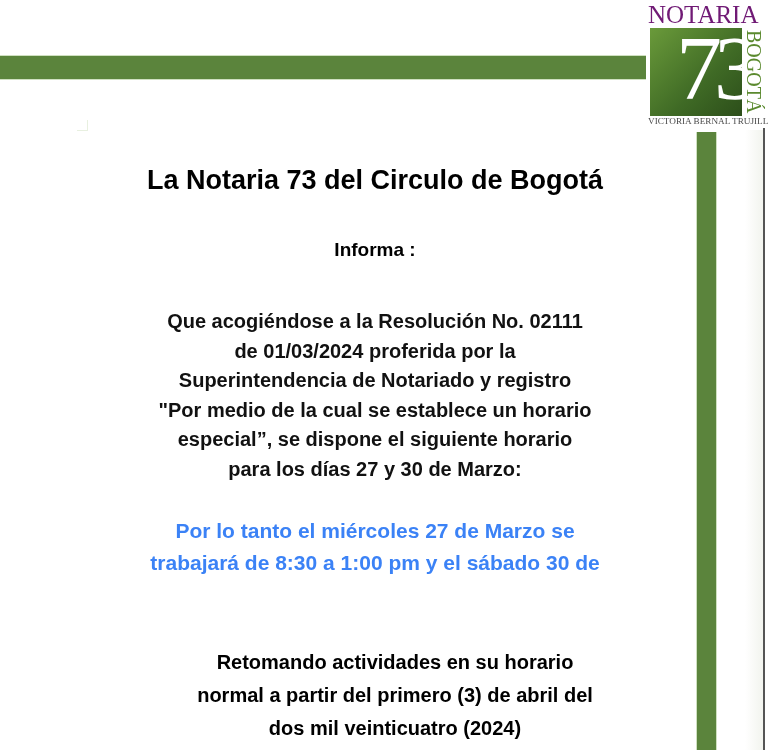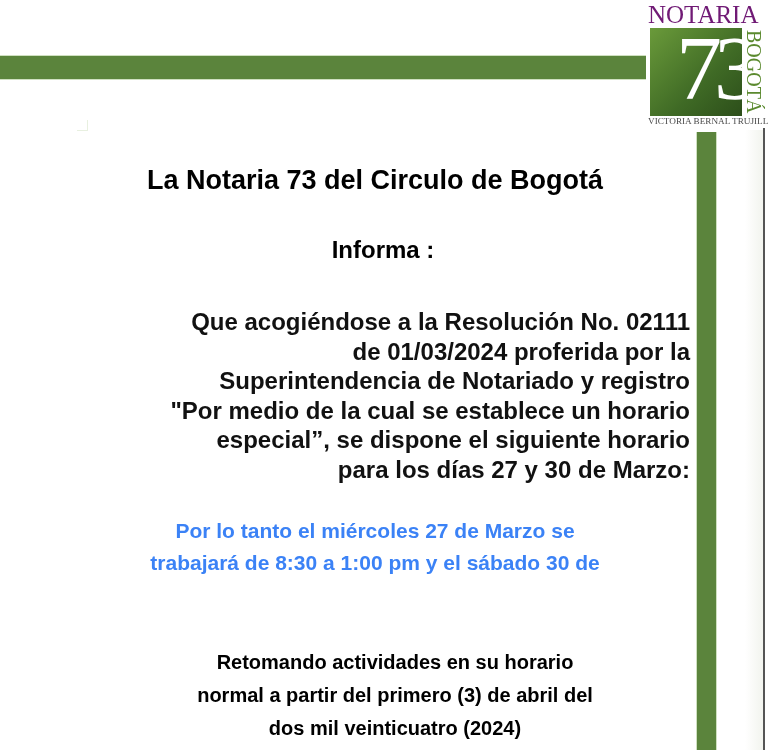--- a/index.html
+++ b/index.html
@@ -135,35 +135,34 @@
     .title {
       position: absolute;
       left: 0;
       top: 167px;
       width: 630px;
       font-size: 27px;
       line-height: 26px;
     }
     .informa {
       position: absolute;
-      left: 8px;
+      left: 0;
       top: 237px;
       width: 630px;
-      font-size: 24px;
+      font-size: 19px;
       line-height: 26px;
     }
     .intro {
       position: absolute;
       left: 0;
       top: 307px;
       width: 630px;
-      font-size: 24px;
+      font-size: 20px;
       line-height: 29.5px;
       color: #111111;
-      text-align: right;
     }
     .intro span { display: block; }
     .notice {
       position: absolute;
       left: 0;
       top: 515px;
       width: 630px;
       font-size: 21px;
       line-height: 31.5px;
       color: #3b82f6;

